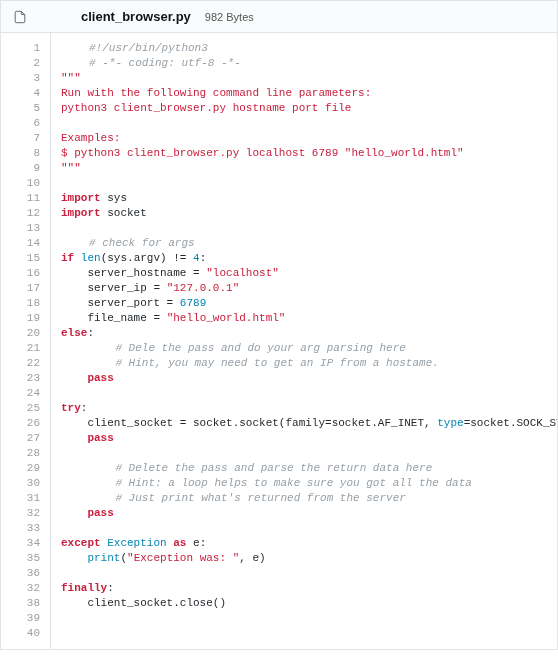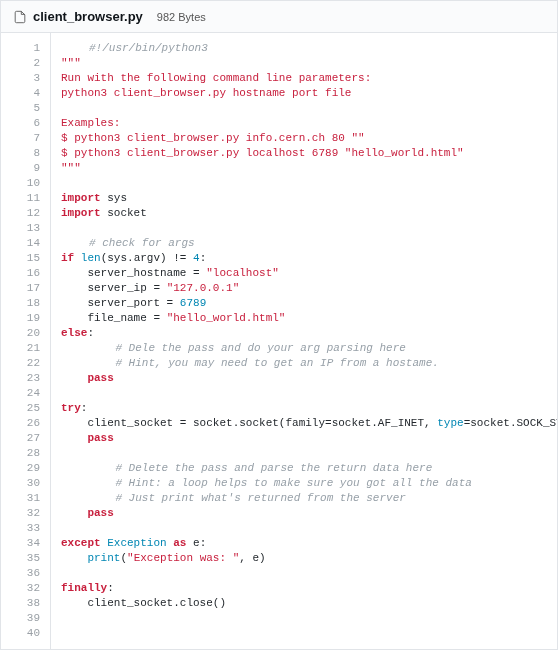--- a/index.html
+++ b/index.html
@@ -13,21 +13,21 @@
 .file-header {
   display: flex;
   align-items: center;
   padding: 8px 12px;
   border: 1px solid #e1e4e8;
   background: #fafbfc;
   gap: 6px;
 }
 .file-icon { width: 14px; height: 14px; flex-shrink: 0; }
 .file-icon svg { display: block; }
-.file-name { font-weight: 600; font-size: 13px; color: #0f1419; }
+.file-name { font-weight: 600; font-size: 13px; color: #0f1419; margin-left: 48px; }
 .file-size { font-size: 11px; color: #555; margin-left: 8px; }
 .code-container {
   border: 1px solid #e1e4e8;
   border-top: none;
   display: flex;
   background: #fff;
 }
 .gutter {
   flex-shrink: 0;
   border-right: 1px solid #e1e4e8;
@@ -117,26 +117,26 @@
       <div class="ln">34</div>
       <div class="ln">35</div>
       <div class="ln">36</div>
       <div class="ln">32</div>
       <div class="ln">38</div>
       <div class="ln">39</div>
       <div class="ln">40</div>
     </div>
   <div class="code" id="code">
       <div class="line"><span class="tok-c">#!/usr/bin/python3</span></div>
+      <div class="line"><span class="tok-c"># -*- coding: utf-8 -*-</span></div>
       <div class="line"><span class="tok-s">"""</span></div>
       <div class="line"><span class="tok-s">Run with the following command line parameters:</span></div>
       <div class="line"><span class="tok-s">python3 client_browser.py hostname port file</span></div>
       <div class="line">&nbsp;</div>
       <div class="line"><span class="tok-s">Examples:</span></div>
-      <div class="line"><span class="tok-s">$ python3 client_browser.py info.cern.ch 80 ""</span></div>
       <div class="line"><span class="tok-s">$ python3 client_browser.py localhost 6789 "hello_world.html"</span></div>
       <div class="line"><span class="tok-s">"""</span></div>
       <div class="line">&nbsp;</div>
       <div class="line"><span class="tok-kd">import</span><span class="tok-n"> sys</span></div>
       <div class="line"><span class="tok-kd">import</span><span class="tok-n"> socket</span></div>
       <div class="line">&nbsp;</div>
       <div class="line"><span class="tok-c"># check for args</span></div>
       <div class="line"><span class="tok-k">if</span><span class="tok-n"> </span><span class="tok-b">len</span><span class="tok-n">(sys.argv) != </span><span class="tok-nb">4</span><span class="tok-n">:</span></div>
       <div class="line"><span class="tok-n">    server_hostname = </span><span class="tok-s">"localhost"</span></div>
       <div class="line"><span class="tok-n">    server_ip = </span><span class="tok-s">"127.0.0.1"</span></div>

